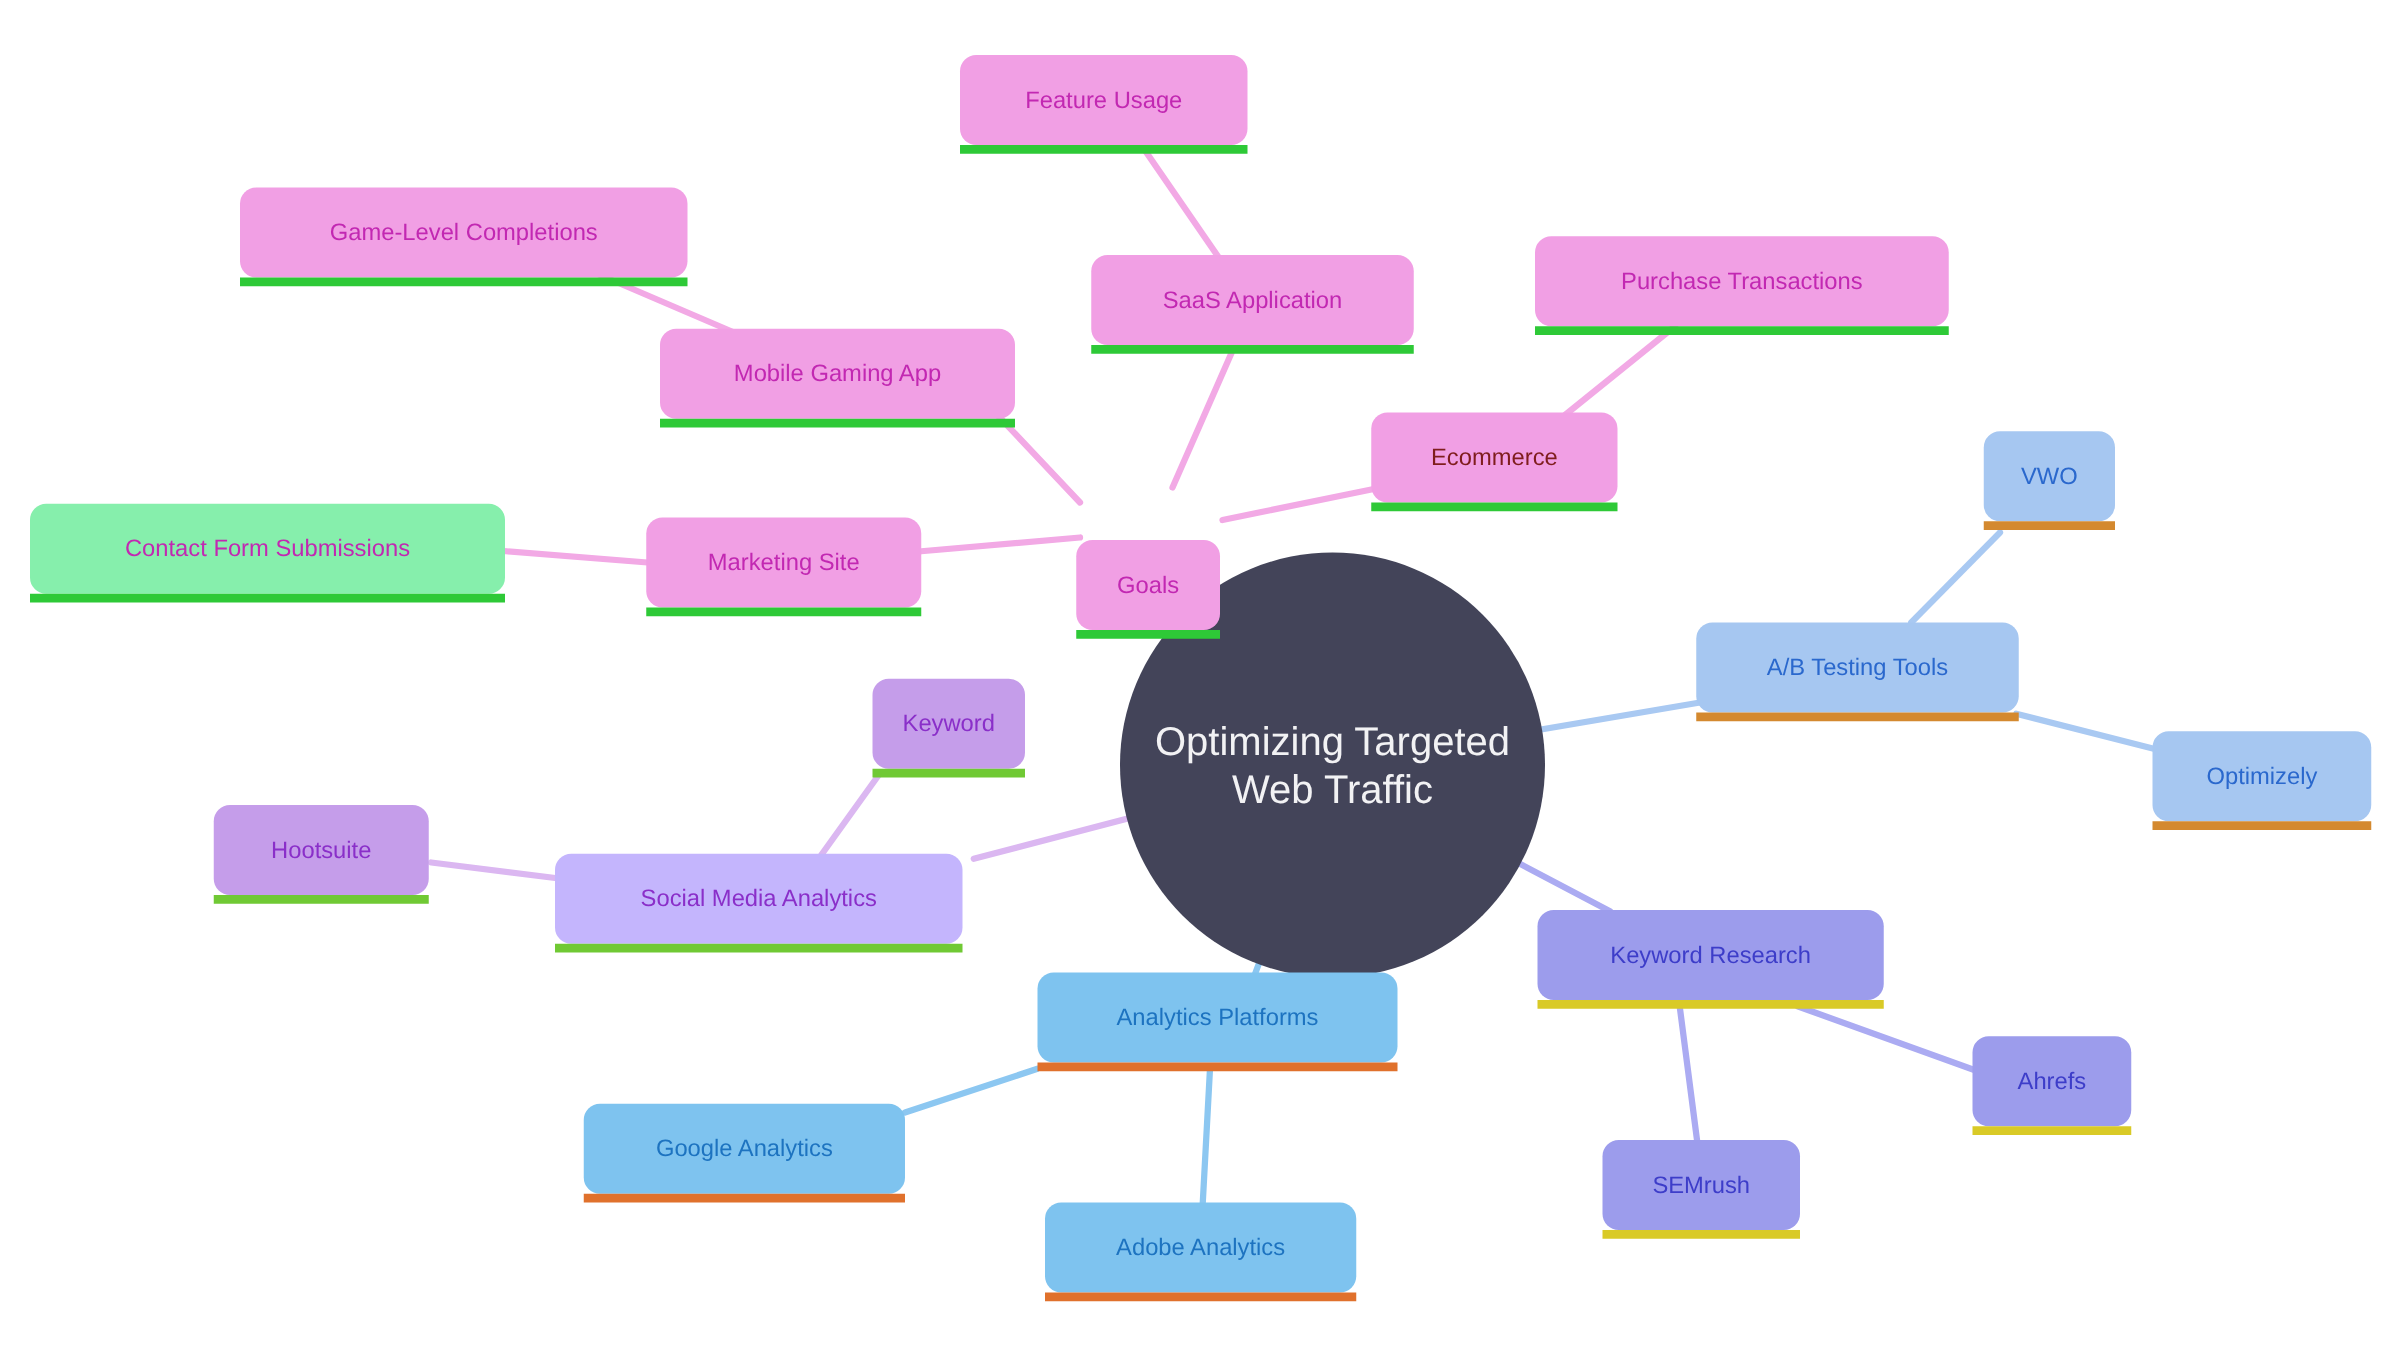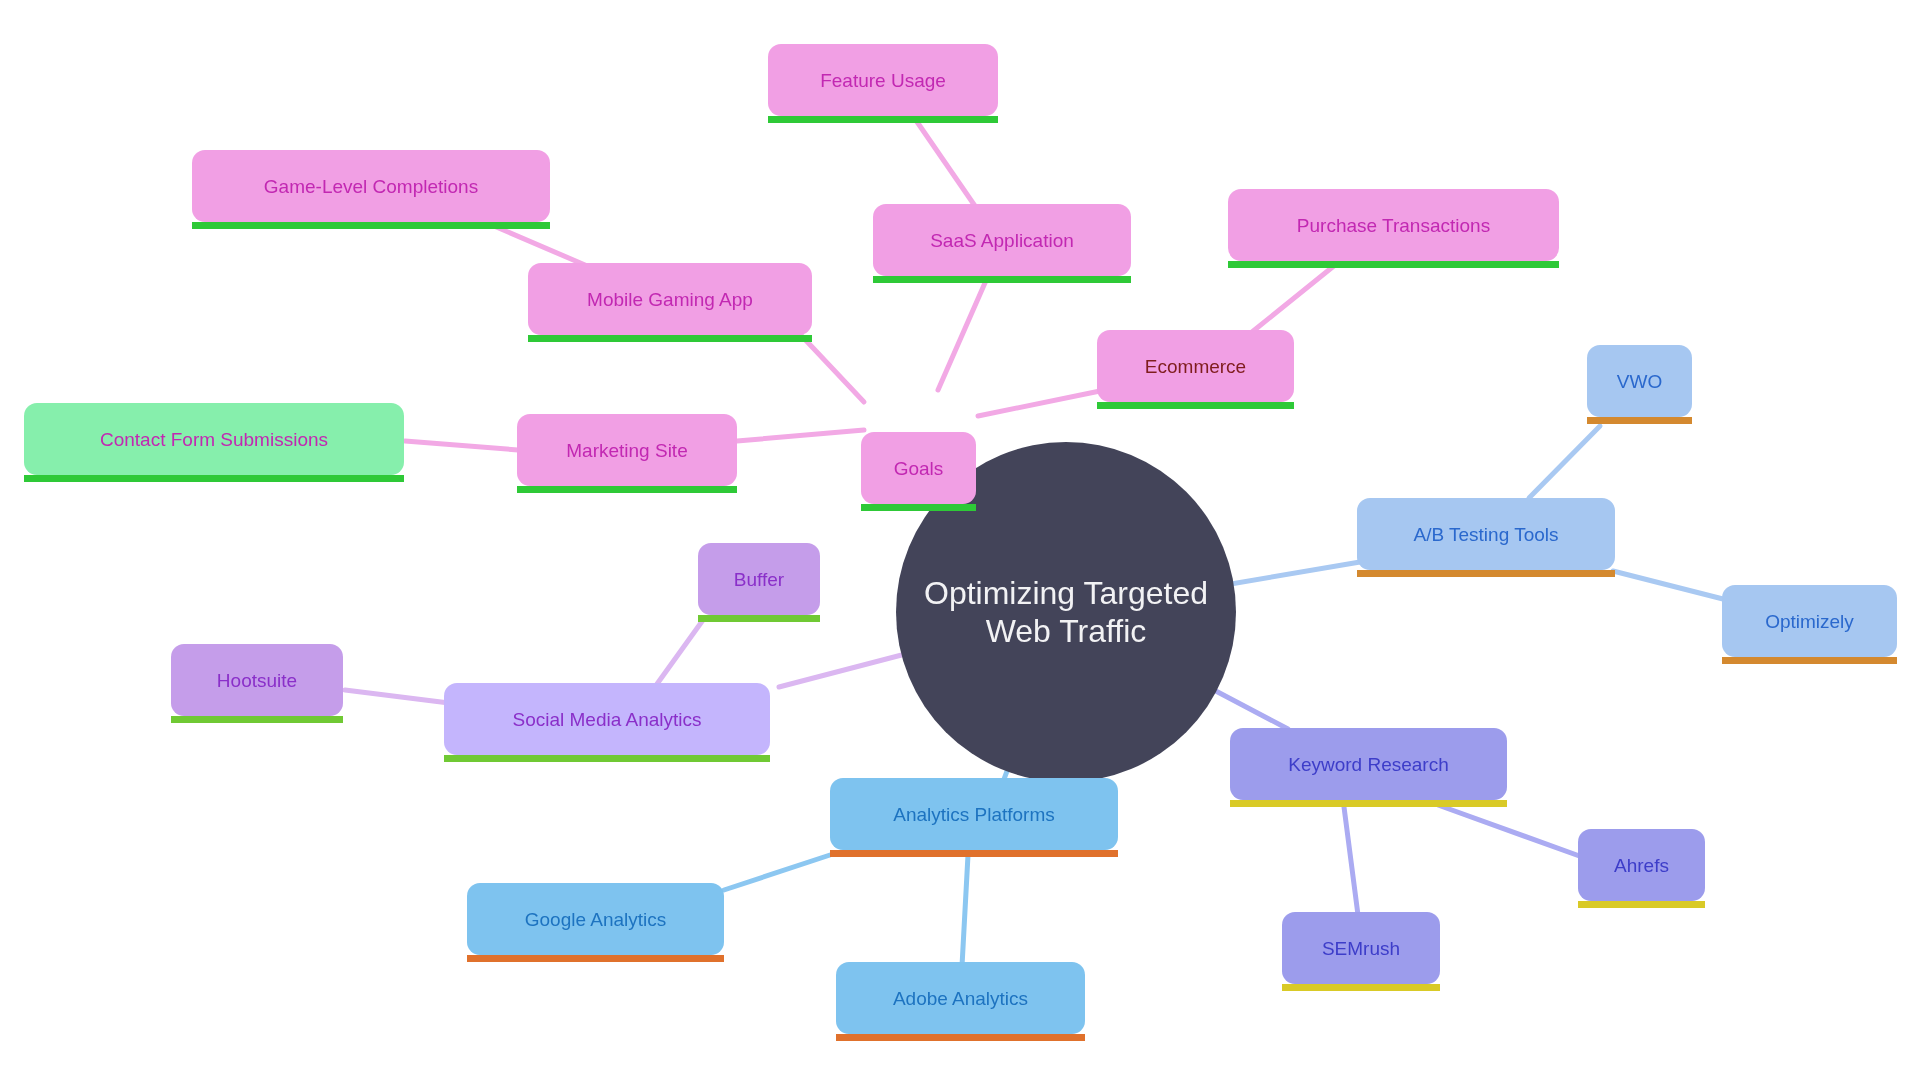--- a/index.html
+++ b/index.html
@@ -146,21 +146,21 @@
       <div class="bar" style="background: rgb(46, 201, 55);"></div>
     </div>
     <div class="node" style="left: 444px; top: 683px; width: 326px;">
       <div class="box" style="background: #c4b5fd; text-align: center;">
         <span class="label" style="color: rgb(138, 47, 201);">Social Media Analytics</span>
       </div>
       <div class="bar" style="background: rgb(112, 201, 52);"></div>
     </div>
     <div class="node" style="left: 698px; top: 543px; width: 122px;">
       <div class="box" style="background: rgb(197, 157, 234);">
-        <span class="label" style="color: rgb(138, 47, 201);">Buffer</span>
+        <span class="label" style="color: rgb(138, 47, 201);">Keyword</span>
       </div>
       <div class="bar" style="background: rgb(112, 201, 52);"></div>
     </div>
     <div class="node" style="left: 171px; top: 644px; width: 172px;">
       <div class="box" style="background: rgb(197, 157, 234);">
         <span class="label" style="color: rgb(138, 47, 201);">Hootsuite</span>
       </div>
       <div class="bar" style="background: rgb(112, 201, 52);"></div>
     </div>
     <div class="node" style="left: 1357px; top: 498px; width: 258px;">

